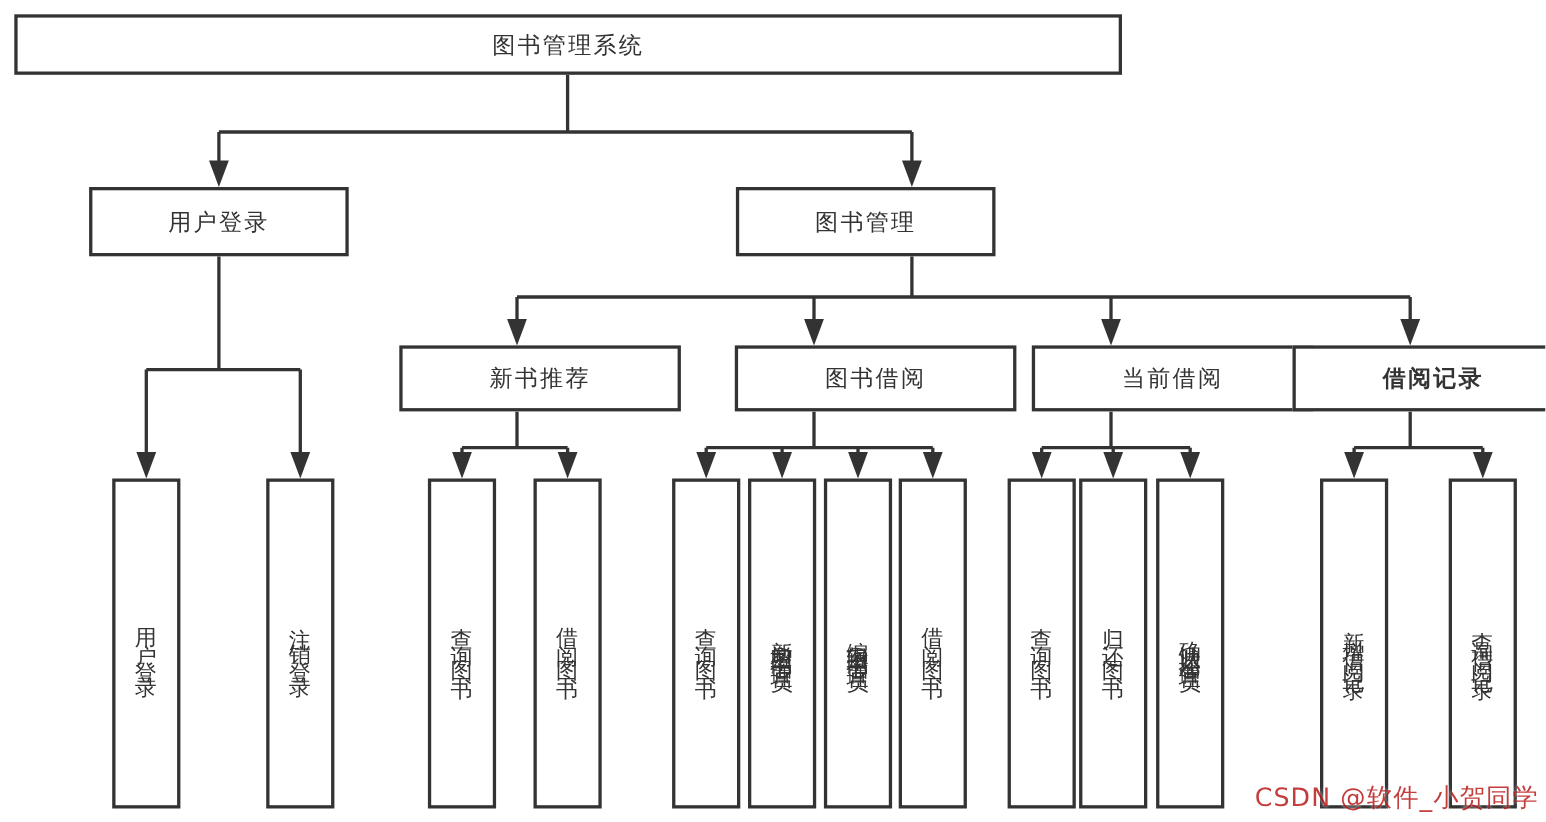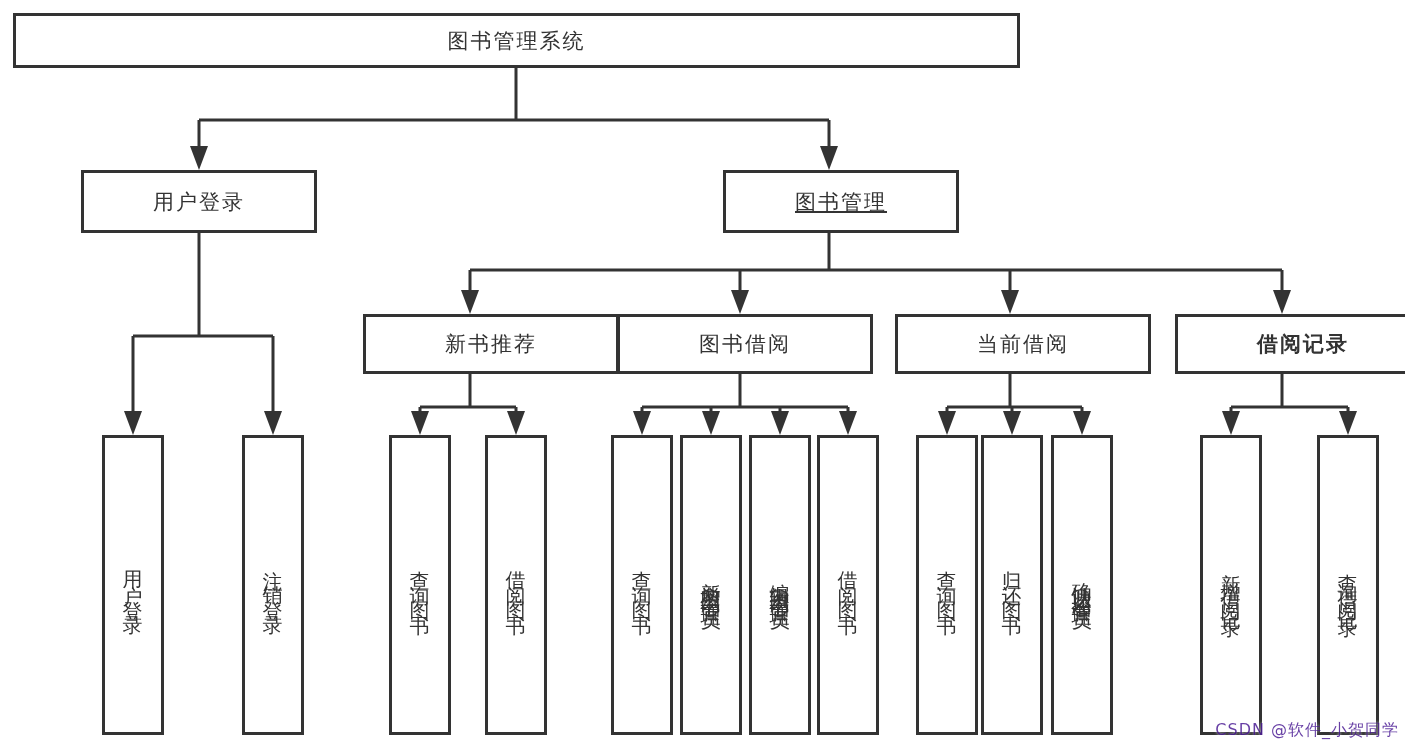--- a/index.html
+++ b/index.html
@@ -55,22 +55,22 @@
     line-height: 1;
     white-space: nowrap;
   }
   .ls-4 { letter-spacing: 15px; }
   .ls-6 { letter-spacing: 9px; }
   .ls-9 { letter-spacing: 4px; }
   #watermark {
     position: absolute;
     right: 6px;
     bottom: 6px;
-    font-size: 16px;
-    color: #4c1d95;
+    font-size: 23px;
+    color: #b91c1c;
     opacity: 0.85;
     letter-spacing: 1px;
     text-shadow: 0 0 3px #ffffff;
     white-space: nowrap;
   }
   .cline {
     stroke: #333333;
     stroke-width: 3;
     fill: none;
   }
@@ -134,31 +134,31 @@
     </g>
   </svg>
 
   <div class="node node-h node-root">
     <span>图书管理系统</span>
   </div>
 
   <div class="node node-h node-l2" style="left:81px;">
     <span>用户登录</span>
   </div>
-  <div class="node node-h node-l2" style="left:723px;text-decoration:underline;">
+  <div class="node node-h node-l2" style="left:669px;">
     <span>图书管理</span>
   </div>
 
   <div class="node node-h node-l3" style="left:363px;">
     <span>新书推荐</span>
   </div>
-  <div class="node node-h node-l3" style="left:617px;">
+  <div class="node node-h node-l3" style="left:668px;">
     <span>图书借阅</span>
   </div>
-  <div class="node node-h node-l3" style="left:895px;">
+  <div class="node node-h node-l3" style="left:938px;">
     <span>当前借阅</span>
   </div>
   <div class="node node-h node-l3" style="left:1175px;font-weight:bold;">
     <span>借阅记录</span>
   </div>
 
   <div class="node node-leaf" style="left:102px;">
     <span class="vtext ls-4">用户登录</span>
   </div>
   <div class="node node-leaf" style="left:242px;">

